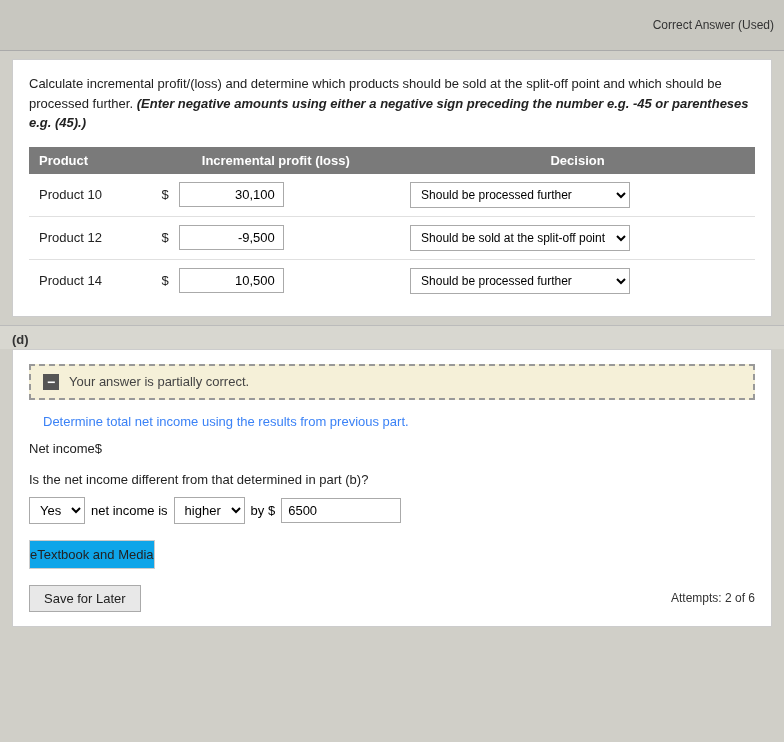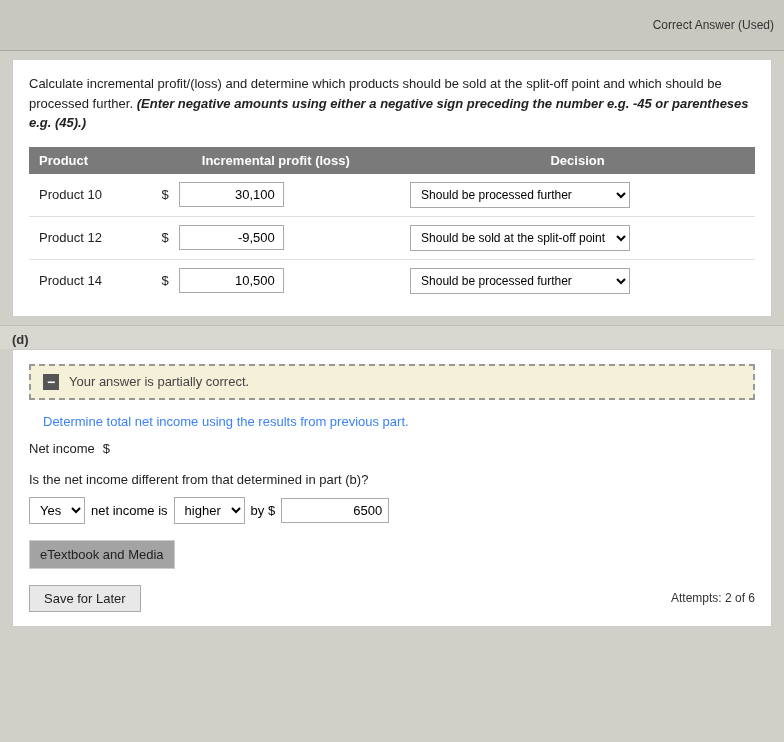--- a/index.html
+++ b/index.html
@@ -141,21 +141,20 @@
     .determine-label {
       font-size: 13px;
       color: #3b82f6;
       margin-bottom: 12px;
       margin-left: 14px;
     }
 
     .net-income-row {
       display: flex;
       align-items: center;
-      gap: 8px;
       margin-bottom: 16px;
     }
 
     .net-income-row label {
       font-size: 13px;
       color: #222;
     }
 
     .is-different-label {
       font-size: 13px;
@@ -172,30 +171,29 @@
     }
 
     .answer-row select, .answer-row input {
       border: 1px solid #aaa;
       padding: 4px 6px;
       font-size: 13px;
       background: #fff;
     }
 
     .answer-row .by-s-input {
-      width: 108px;
-      text-align: right;
+      width: 120px;
     }
 
     .textbook-media {
       border: 1px solid #ccc;
-      padding: 6px 10px;
-      font-size: 13px;
-      color: #222;
-      background: #a3a3a3;
+      padding: 6px 0;
+      font-size: 13px;
+      color: #222;
+      background: #0ea5e9;
       display: inline-block;
       margin-bottom: 10px;
     }
 
     .save-btn {
       border: 1px solid #aaa;
       padding: 5px 14px;
       font-size: 13px;
       background: #e8e8e8;
       cursor: pointer;

